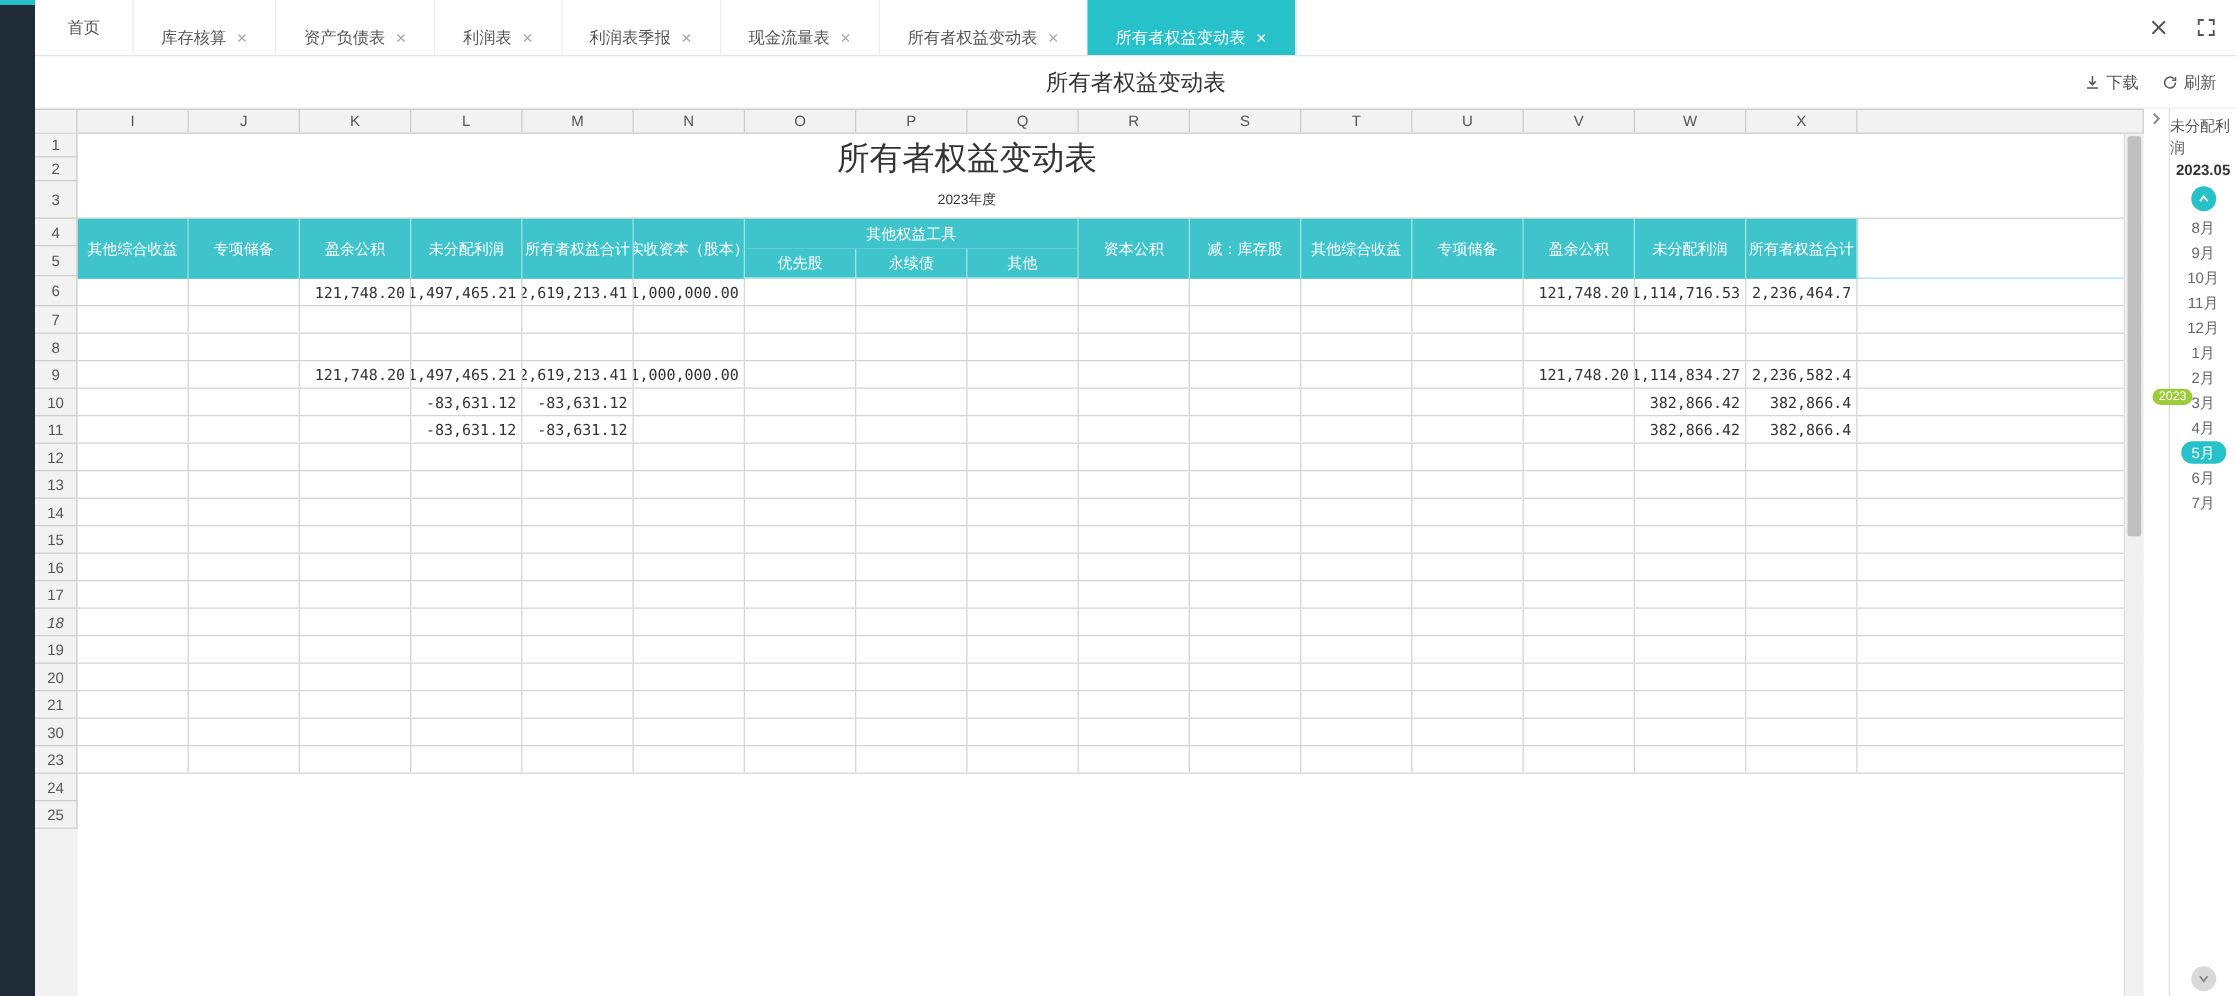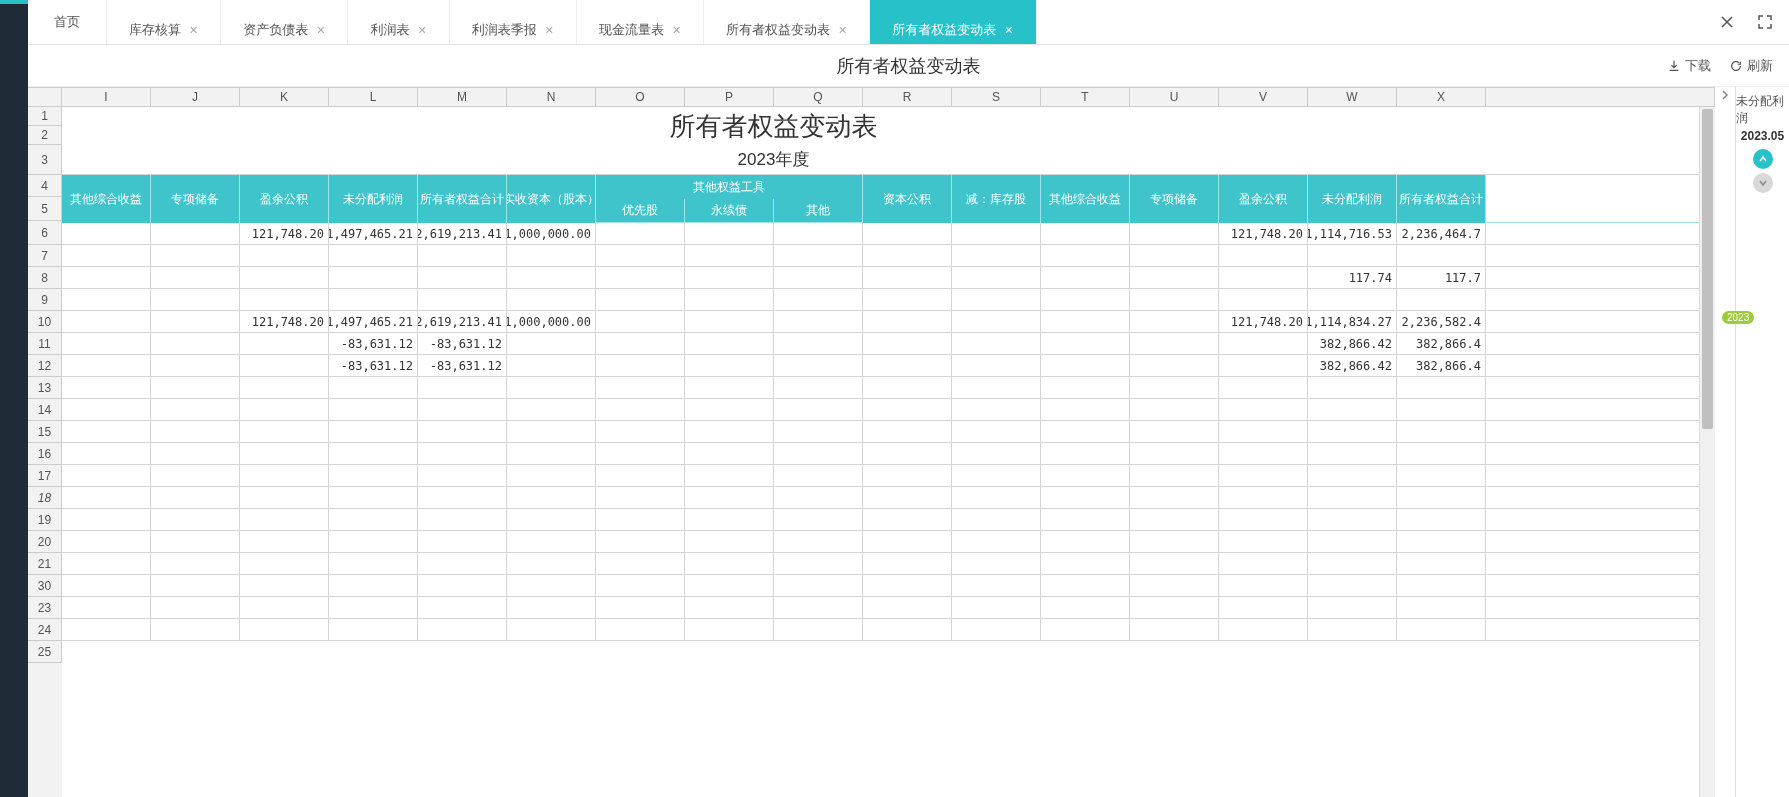--- a/index.html
+++ b/index.html
@@ -209,21 +209,21 @@
 }
 .grid-row.headerrow { border-bottom: 1px solid #9fe3e6; }
 .title-cell {
   font-family: "Microsoft YaHei", sans-serif;
   font-size: 26px;
   justify-content: center;
   border-right: 1px solid transparent;
 }
 .subtitle-cell {
   font-family: "Microsoft YaHei", sans-serif;
-  font-size: 17px;
+  font-size: 11px;
   justify-content: center;
   border-right: 1px solid transparent;
 }
 
 
 .v-scroll {
   position: absolute;
   right: 0; top: 20px; bottom: 0;
   width: 16px;
   background: #f0f0f0;
@@ -504,38 +504,20 @@
                 <div class="cell" style="width: 89px;"></div>
                 <div class="cell" style="width: 89px;"></div>
                 <div class="cell" style="width: 89px;"></div>
                 <div class="cell" style="width: 89px;"></div>
                 <div class="cell" style="width: 89px;"></div>
                 <div class="cell" style="width: 89px;"></div>
                 <div class="cell" style="width: 89px;"></div>
                 <div class="cell" style="width: 89px;"></div>
                 <div class="cell" style="width: 89px;"></div>
                 <div class="cell" style="width: 89px;"></div>
-                <div class="cell" style="width: 89px;">117.74</div>
-                <div class="cell" style="width: 89px;">117.7</div>
-              </div>
-              <div class="grid-row" style="height: 22px;">
-                <div class="cell" style="width: 89px;"></div>
-                <div class="cell" style="width: 89px;"></div>
-                <div class="cell" style="width: 89px;"></div>
-                <div class="cell" style="width: 89px;"></div>
-                <div class="cell" style="width: 89px;"></div>
-                <div class="cell" style="width: 89px;"></div>
-                <div class="cell" style="width: 89px;"></div>
-                <div class="cell" style="width: 89px;"></div>
-                <div class="cell" style="width: 89px;"></div>
-                <div class="cell" style="width: 89px;"></div>
-                <div class="cell" style="width: 89px;"></div>
-                <div class="cell" style="width: 89px;"></div>
-                <div class="cell" style="width: 89px;"></div>
-                <div class="cell" style="width: 89px;"></div>
                 <div class="cell" style="width: 89px;"></div>
                 <div class="cell" style="width: 89px;"></div>
               </div>
               <div class="grid-row" style="height: 22px;">
                 <div class="cell" style="width: 89px;"></div>
                 <div class="cell" style="width: 89px;"></div>
                 <div class="cell" style="width: 89px;">121,748.20</div>
                 <div class="cell" style="width: 89px;">1,497,465.21</div>
                 <div class="cell" style="width: 89px;">2,619,213.41</div>
                 <div class="cell" style="width: 89px;">1,000,000.00</div>
@@ -818,20 +800,34 @@
     </div>
 
     <div class="month-panel">
       <div class="label">未分配利润</div>
       <div class="ym">2023.05</div>
       <div class="nav-circle">
         <svg width="10" height="10" viewBox="0 0 10 10">
             <path d="M2 7 L5 3 L8 7" stroke="#fff" stroke-width="1.5" fill="none"></path>
           </svg>
       </div>
+      <div class="month-list" id="month-list">
+          <div class="month-item">8月</div>
+          <div class="month-item">9月</div>
+          <div class="month-item">10月</div>
+          <div class="month-item">11月</div>
+          <div class="month-item">12月</div>
+          <div class="month-item">1月</div>
+          <div class="month-item">2月</div>
+          <div class="month-item">3月</div>
+          <div class="month-item">4月</div>
+          <div class="month-item active">5月</div>
+          <div class="month-item">6月</div>
+          <div class="month-item">7月</div>
+        </div>
       <div class="nav-circle down">
         <svg width="10" height="10" viewBox="0 0 10 10">
             <path d="M2 3 L5 7 L8 3" stroke="#888" stroke-width="1.5" fill="none"></path>
           </svg>
       </div>
       <div class="year-badge">2023</div>
     </div>
   </div>
 </div>
 

